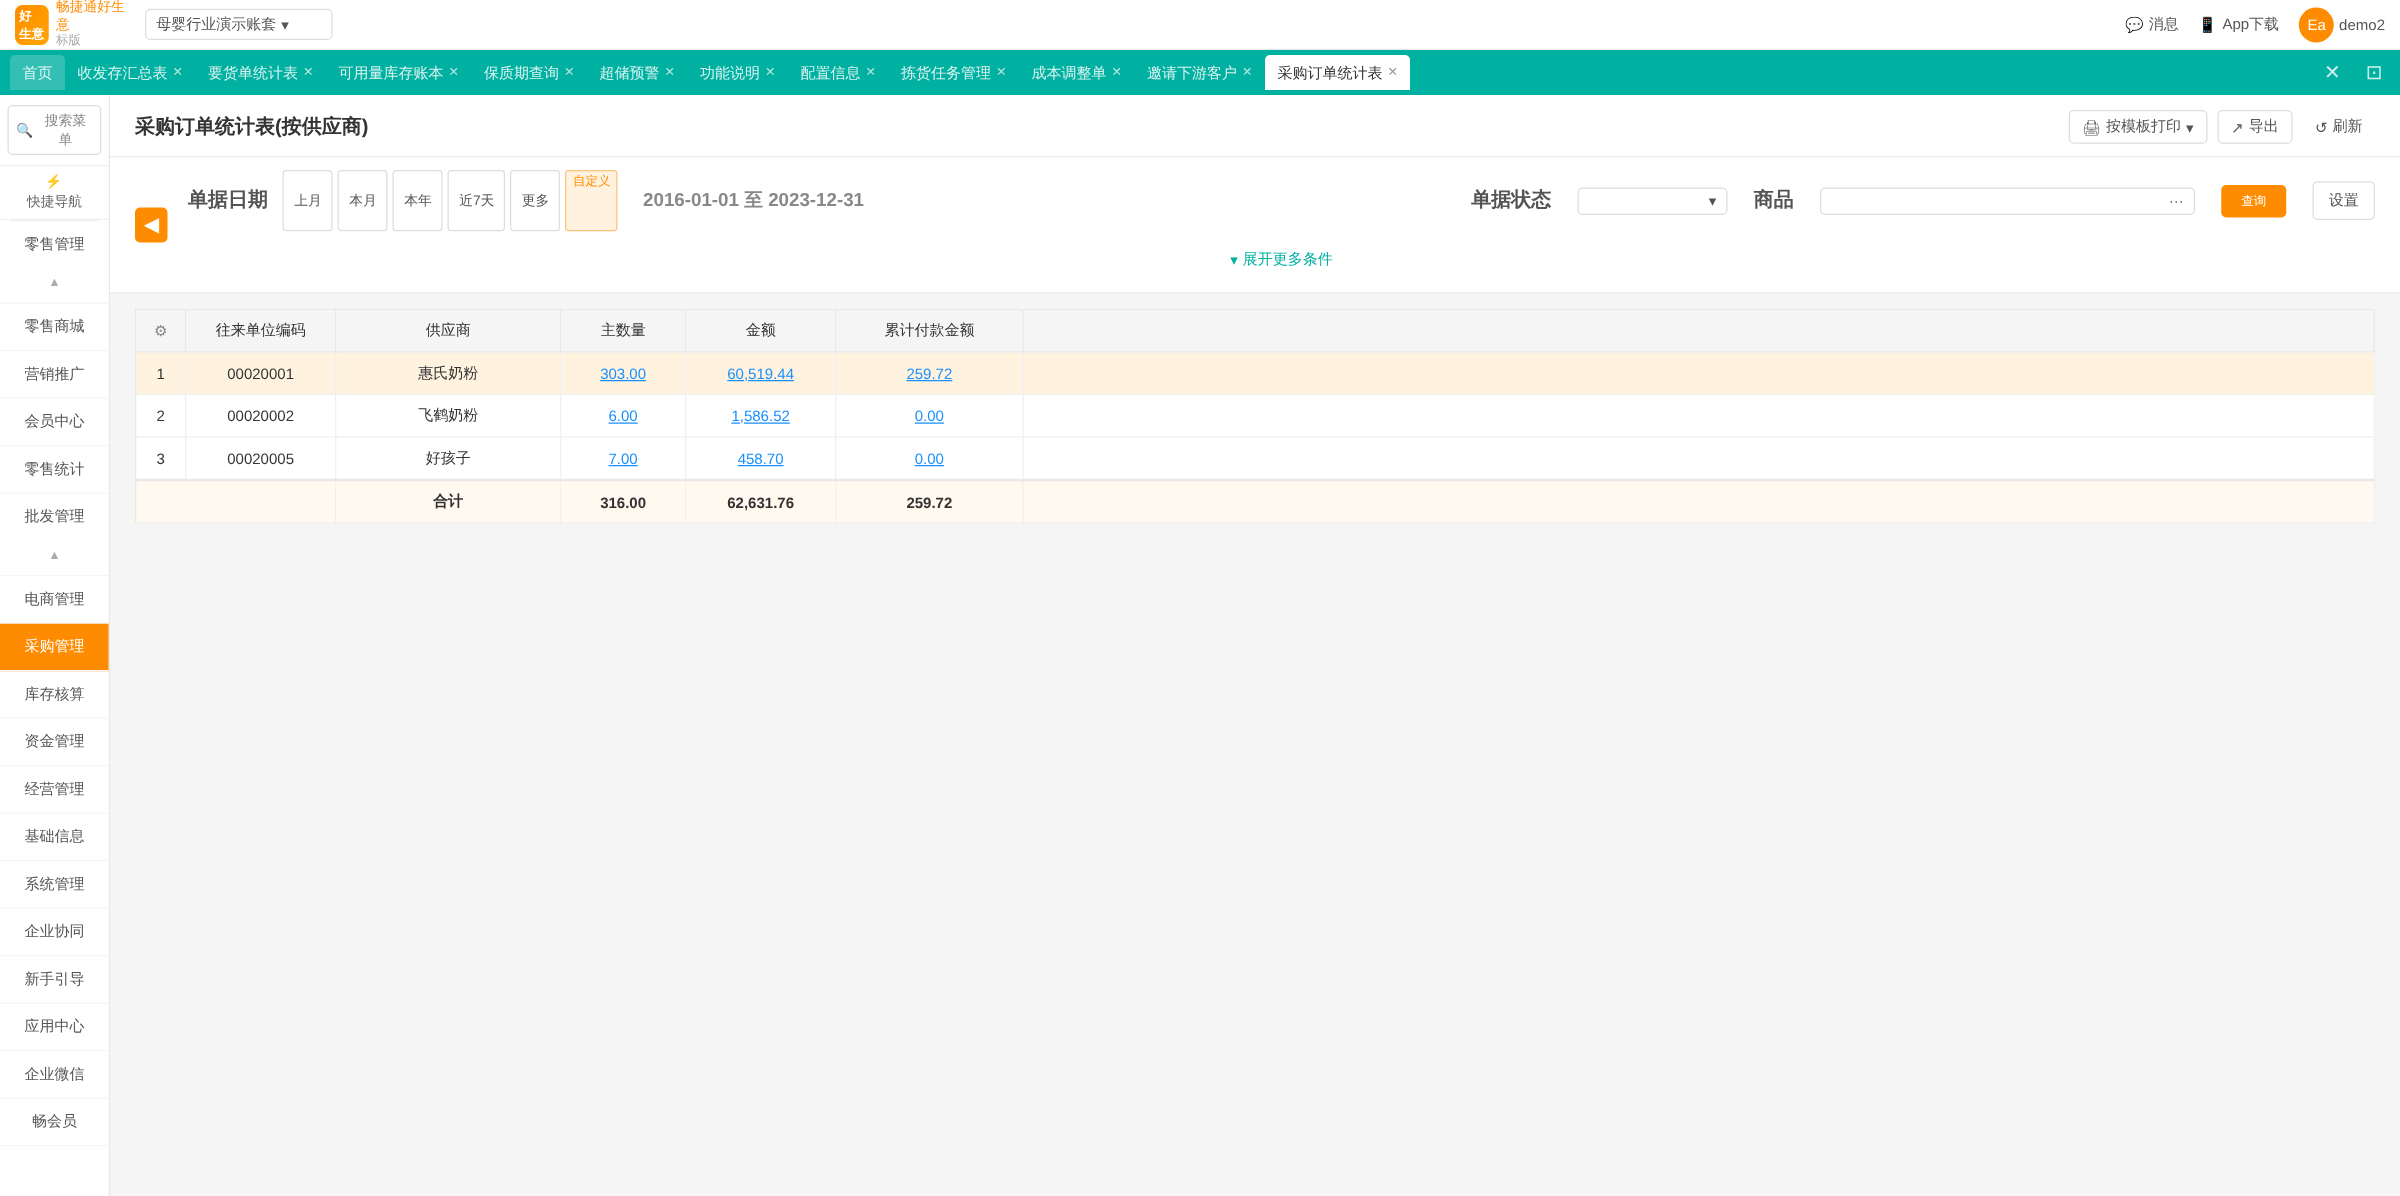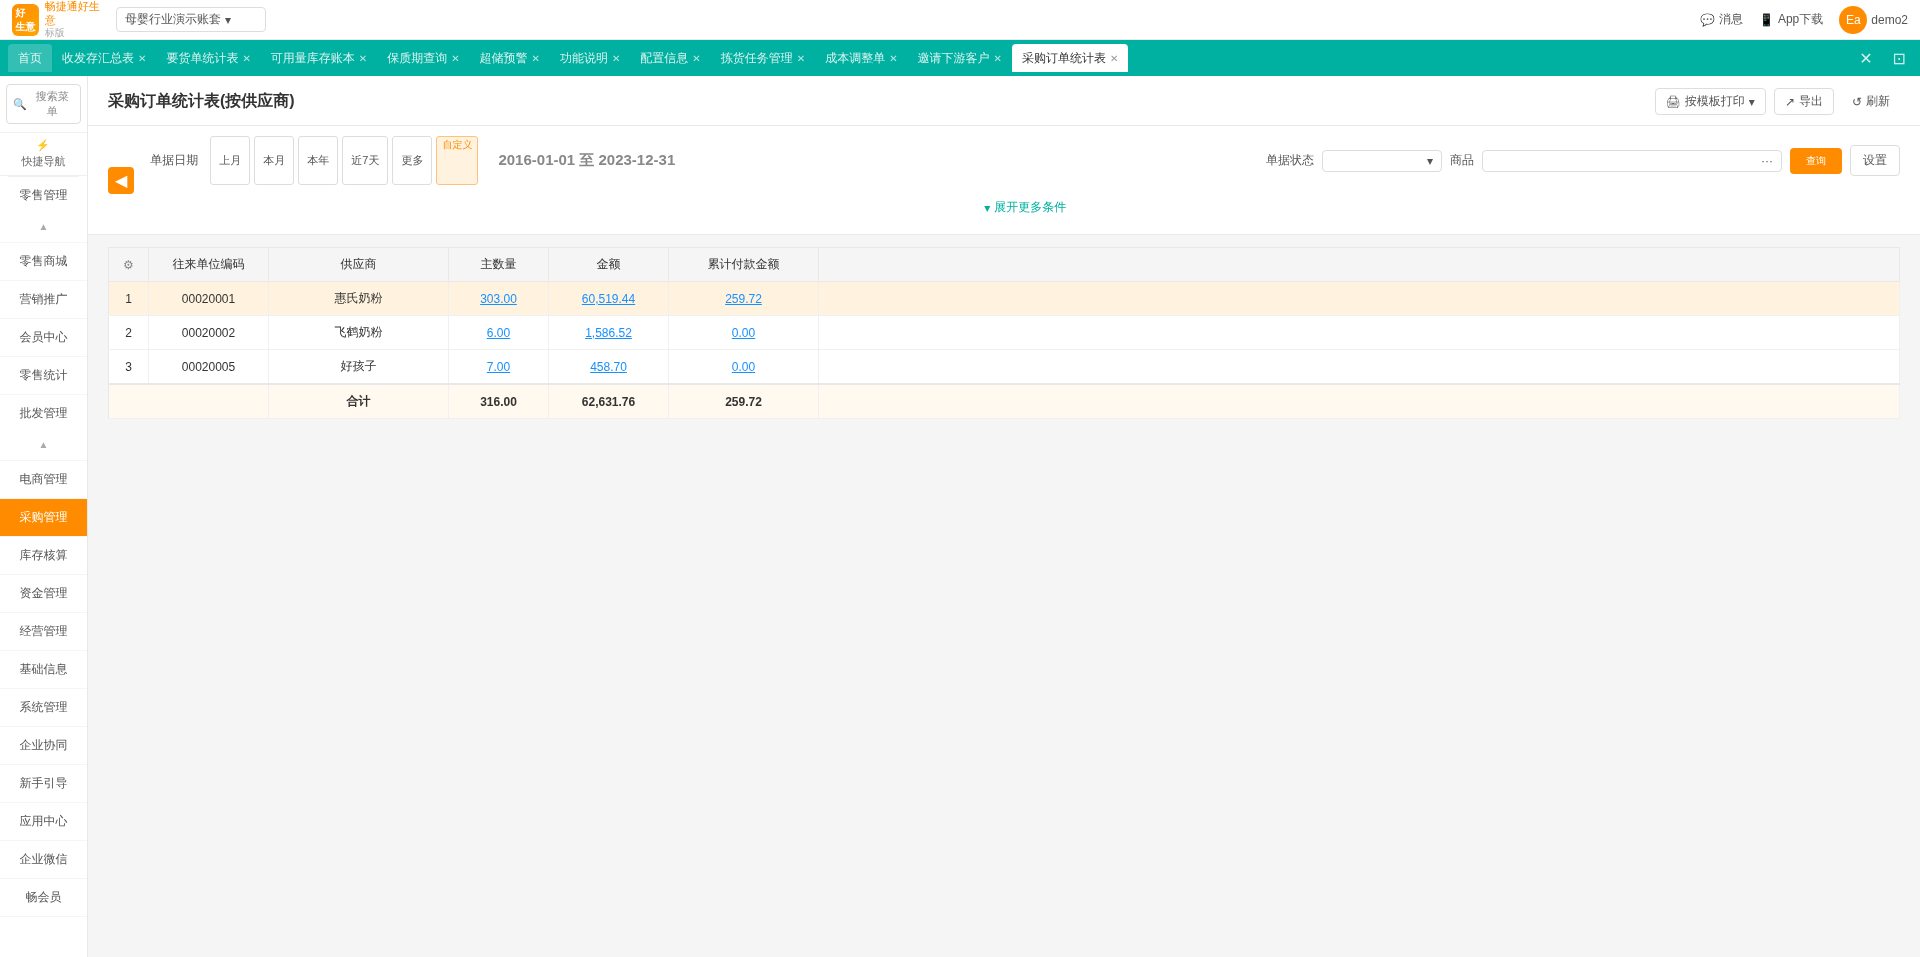--- a/index.html
+++ b/index.html
@@ -41,21 +41,21 @@
     .content-area { flex: 1; overflow: hidden; display: flex; flex-direction: column; background: #f5f5f5; justify-content: space-between; }
 
     
     .page-header { background: #fff; padding: 12px 20px 0; border-bottom: 1px solid #e8e8e8; }
     .page-title-row { display: flex; align-items: center; justify-content: space-between; margin-bottom: 10px; }
     .page-title { font-size: 16px; font-weight: bold; color: #333; }
     .page-actions { display: flex; align-items: center; gap: 8px; }
     .action-btn { display: flex; align-items: center; gap: 4px; padding: 4px 10px; border: 1px solid #ddd; border-radius: 4px; background: #fff; cursor: pointer; font-size: 12px; color: #555; }
     .action-btn.text-only { border: none; }
     .filter-row { display: flex; align-items: center; gap: 12px; margin-bottom: 6px; }
-    .filter-label { font-size: 12px; color: #555; white-space: nowrap; }
+    .filter-label { font-size: 16px; color: #555; white-space: nowrap; font-weight: bold; }
     .filter-quick-btns { display: flex; gap: 4px; }
     .filter-quick-btn { padding: 16px 8px; border: 1px solid #ddd; border-radius: 3px; font-size: 11px; color: #555; cursor: pointer; background: #fff; }
     .custom-tag { background: #fff3e0; border: 1px solid #ffc27a; color: #ff8c00; border-radius: 3px; padding: 1px 5px; font-size: 10px; }
     .filter-select { display: flex; align-items: center; border: 1px solid #ddd; border-radius: 4px; padding: 3px 8px; font-size: 12px; color: #555; cursor: pointer; gap: 4px; min-width: 120px; }
     .filter-input { border: 1px solid #ddd; border-radius: 4px; padding: 3px 8px; font-size: 12px; color: #555; min-width: 200px; display: flex; align-items: center; justify-content: space-between; }
     .expand-btn { display: flex; align-items: center; gap: 4px; font-size: 12px; color: #00b0a0; cursor: pointer; padding: 4px 0; }
     .expand-row { display: flex; justify-content: center; padding: 4px 0; }
 
     
     .table-container { flex: 1; overflow: auto; padding: 12px 20px; }
@@ -275,21 +275,21 @@
             <button class="filter-quick-btn">本月</button>
             <button class="filter-quick-btn">本年</button>
             <button class="filter-quick-btn">近7天</button>
             <button class="filter-quick-btn">更多</button>
             <span class="custom-tag">自定义</span>
           </div>
           <div style="margin-left:8px;">
             <div style="font-size:15px;color:#888;font-weight:bold;">2016-01-01 至 2023-12-31</div>
           </div>
 
-          <div style="margin-left:auto; display:flex; align-items:center; gap:8px;">
+          <div style="margin-left:auto; display:flex; align-items:center; gap:21px;">
             <span class="filter-label">单据状态</span>
             <div class="filter-select">
               <span style="flex:1;color:#ccc;"></span>
               <span>▾</span>
             </div>
 
             <span class="filter-label">商品</span>
             <div class="filter-input" style="min-width:300px;">
               <span style="flex:1;color:#ccc;"></span>
               <span>···</span>

